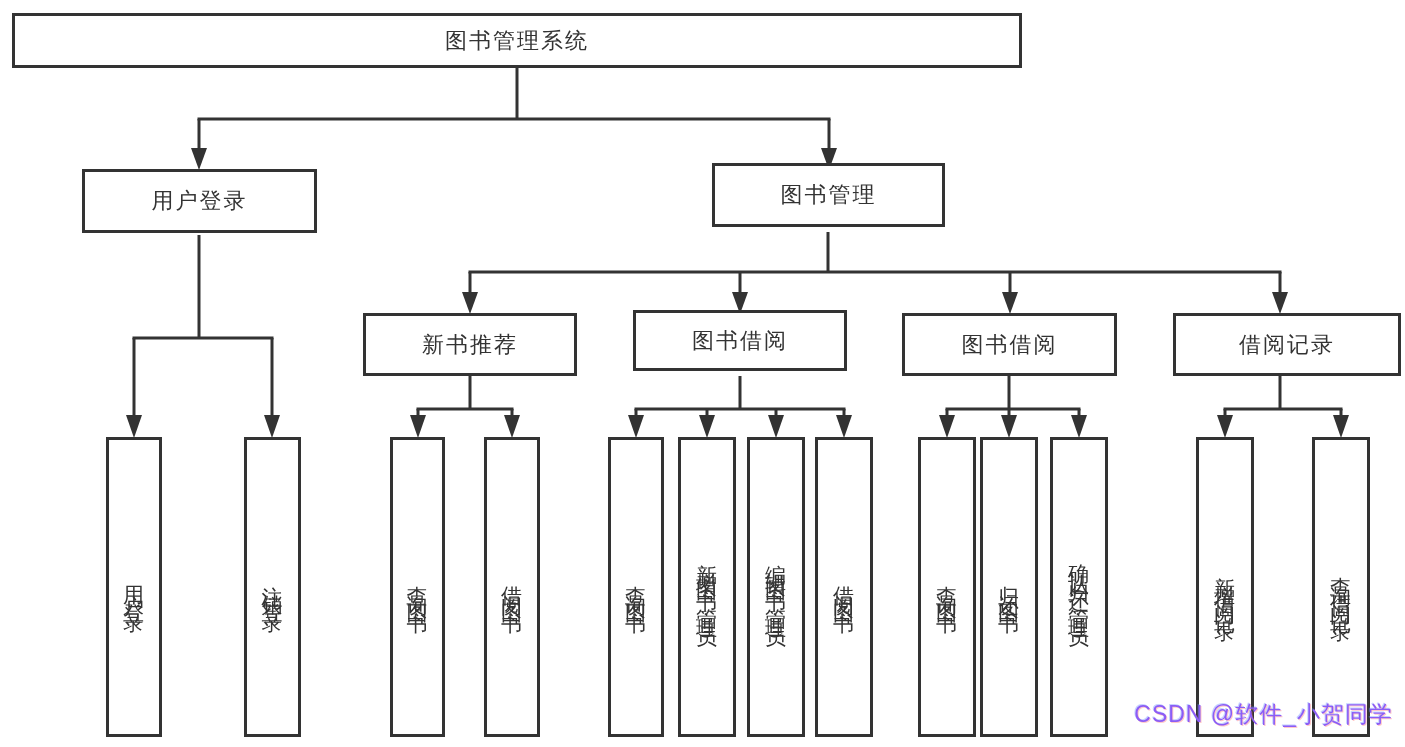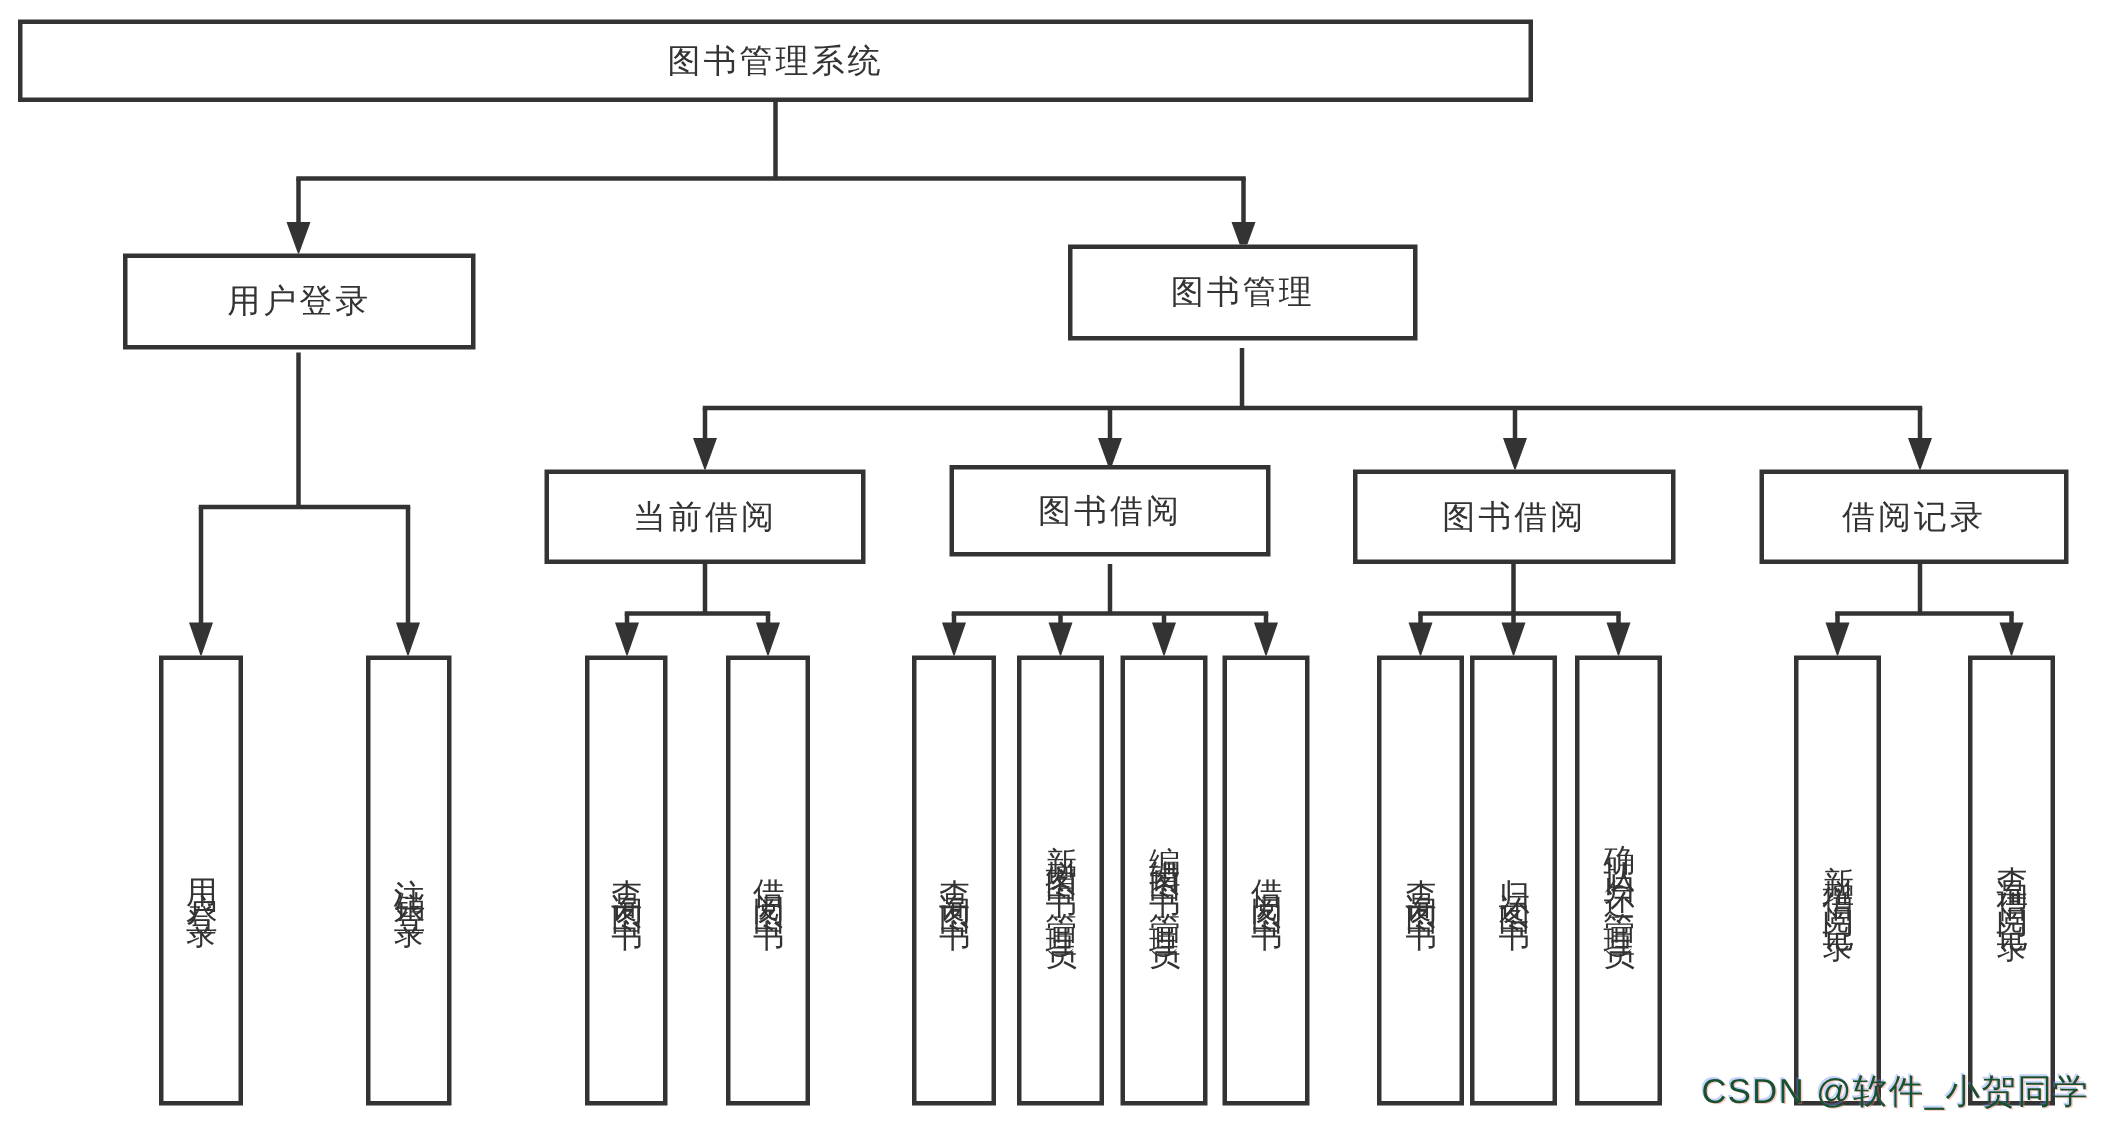--- a/index.html
+++ b/index.html
@@ -11,22 +11,22 @@
   .box{
     position:absolute;box-sizing:border-box;border:3px solid #333;background:#fff;
     display:flex;align-items:center;justify-content:center;z-index:2;
   }
   .hlabel{font-size:22px;letter-spacing:2px;color:#333;white-space:nowrap;font-family:Liberation Mono, monospace;}
   .vlabel{
     writing-mode:vertical-rl;text-orientation:mixed;
     font-size:21px;letter-spacing:9px;color:#333;line-height:1;
   }
   .watermark{
-    position:absolute;right:12px;bottom:4px;z-index:3;
-    font-size:23px;letter-spacing:1px;color:#14532d;white-space:nowrap;
+    position:absolute;right:12px;bottom:17px;z-index:3;
+    font-size:23px;letter-spacing:1px;color:#8b5cf6;white-space:nowrap;
     text-shadow:1px 1px 0 rgba(255,120,120,.40), -1px -1px 0 rgba(110,140,255,.40);
   }
 </style>
 </head>
 <body>
 
 <div class="canvas">
 
   <svg class="connectors" width="1405" height="747" viewBox="0 0 1405 747">
     <g stroke="#333333" stroke-width="3" fill="none">
@@ -106,29 +106,29 @@
   </div>
 
   <div class="box" style="left:82px;top:169px;width:235px;height:64px">
     <span class="hlabel">用户登录</span>
   </div>
   <div class="box" style="left:712px;top:163px;width:233px;height:64px">
     <span class="hlabel">图书管理</span>
   </div>
 
   <div class="box" style="left:363px;top:313px;width:214px;height:63px">
-    <span class="hlabel">当前借阅</span>
+    <span class="hlabel">新书推荐</span>
   </div>
   <div class="box" style="left:633px;top:310px;width:214px;height:61px">
     <span class="hlabel">图书借阅</span>
   </div>
   <div class="box" style="left:902px;top:313px;width:215px;height:63px">
     <span class="hlabel">图书借阅</span>
   </div>
-  <div class="box" style="left:1173px;top:313px;width:206px;height:63px">
+  <div class="box" style="left:1173px;top:313px;width:228px;height:63px">
     <span class="hlabel">借阅记录</span>
   </div>
 
   <div class="box" style="left:106px;top:437px;width:56px;height:300px">
     <span class="vlabel">用户登录</span>
   </div>
   <div class="box" style="left:244px;top:437px;width:57px;height:300px">
     <span class="vlabel">注销登录</span>
   </div>
 

